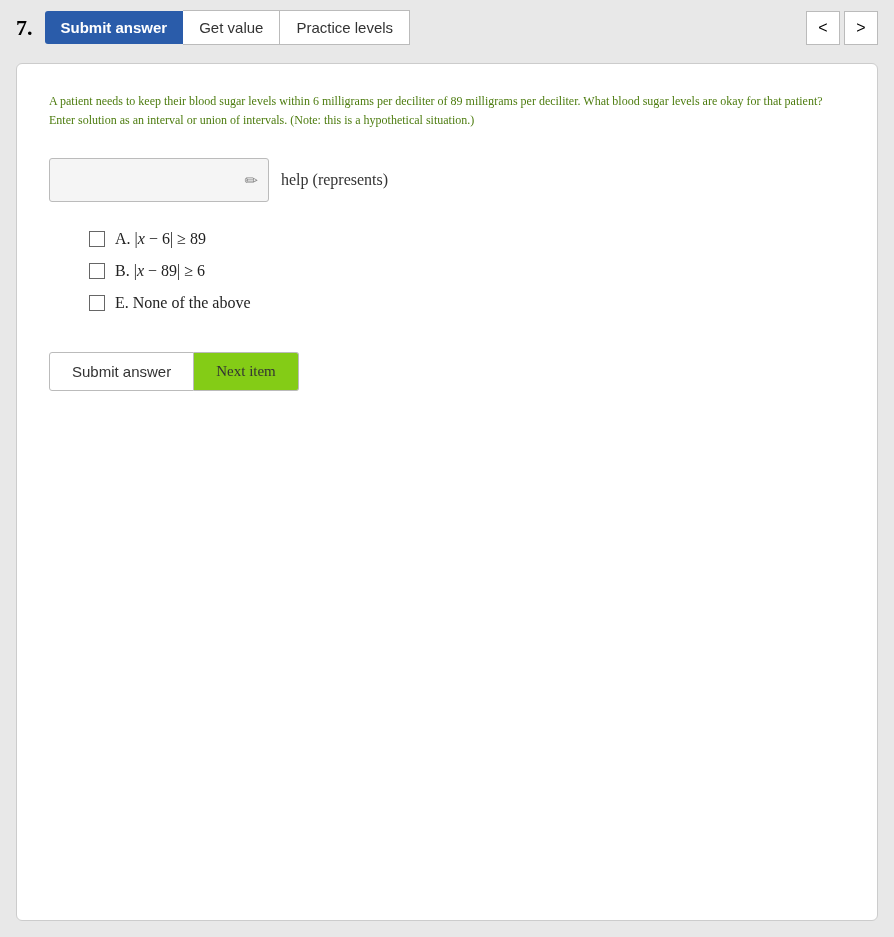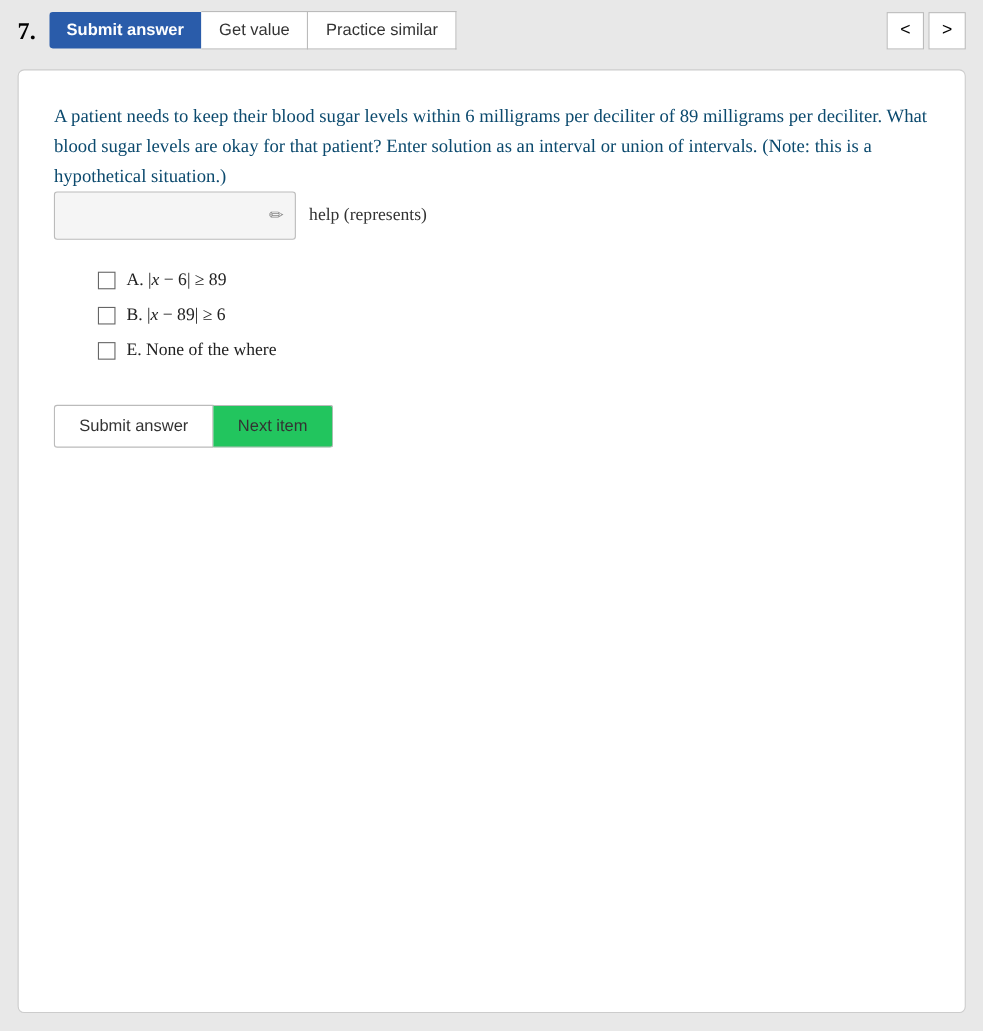--- a/index.html
+++ b/index.html
@@ -82,23 +82,24 @@
     .main-card {
       background: #fff;
       border: 1px solid #ccc;
       border-radius: 6px;
       margin: 8px 16px 16px 16px;
       padding: 28px 32px 28px 32px;
       flex: 1;
     }
 
     .question-text {
-      font-size: 17px;
+      font-size: 12px;
       line-height: 1.6;
-      color: #0c4a6e;
+      color: #4d7c0f;
+      margin-bottom: 28px;
     }
 
     .answer-input-row {
       display: flex;
       align-items: center;
       gap: 12px;
       margin-bottom: 28px;
     }
 
     .answer-input-box {
@@ -173,43 +174,43 @@
       color: #333;
       border: 1px solid #bbb;
       padding: 10px 22px;
       font-size: 15px;
       cursor: pointer;
       border-radius: 3px 0 0 3px;
       font-family: Arial, sans-serif;
     }
 
     .btn-next-item {
-      background: #22c55e;
+      background: #84cc16;
       color: #333;
       border: 1px solid #bbb;
       border-left: none;
       padding: 10px 22px;
       font-size: 15px;
       cursor: pointer;
       border-radius: 0 3px 3px 0;
-      font-family: Liberation Sans, sans-serif;
+      font-family: Liberation Serif, serif;
     }
 
     .math {
       font-style: italic;
     }
   </style>
 </head>
 <body>
 
 <div class="top-bar">
   <span class="question-number">7.</span>
   <button class="btn-submit-answer">Submit answer</button>
   <button class="btn-get-help">Get value</button>
-  <button class="btn-practice-similar">Practice similar</button>
+  <button class="btn-practice-similar">Practice levels</button>
   <div class="nav-buttons">
     <button class="nav-btn">&lt;</button>
     <button class="nav-btn">&gt;</button>
   </div>
 </div>
 
 <div class="main-card">
 
   <p class="question-text">A patient needs to keep their blood sugar levels within 6 milligrams per deciliter of 89 milligrams per deciliter. What blood sugar levels are okay for that patient? Enter solution as an interval or union of intervals. (Note: this is a hypothetical situation.)</p>
 
@@ -225,21 +226,21 @@
     <li class="option-item">
       <span class="option-checkbox"></span>
       <span class="option-label">A. |<span class="math">x</span> − 6| ≥ 89</span>
     </li>
     <li class="option-item">
       <span class="option-checkbox"></span>
       <span class="option-label">B. |<span class="math">x</span> − 89| ≥ 6</span>
     </li>
     <li class="option-item">
       <span class="option-checkbox"></span>
-      <span class="option-label">E. None of the where</span>
+      <span class="option-label">E. None of the above</span>
     </li>
   </ul>
 
   <div class="bottom-buttons">
     <button class="btn-submit-bottom">Submit answer</button>
     <button class="btn-next-item">Next item</button>
   </div>
 
 </div>
 

